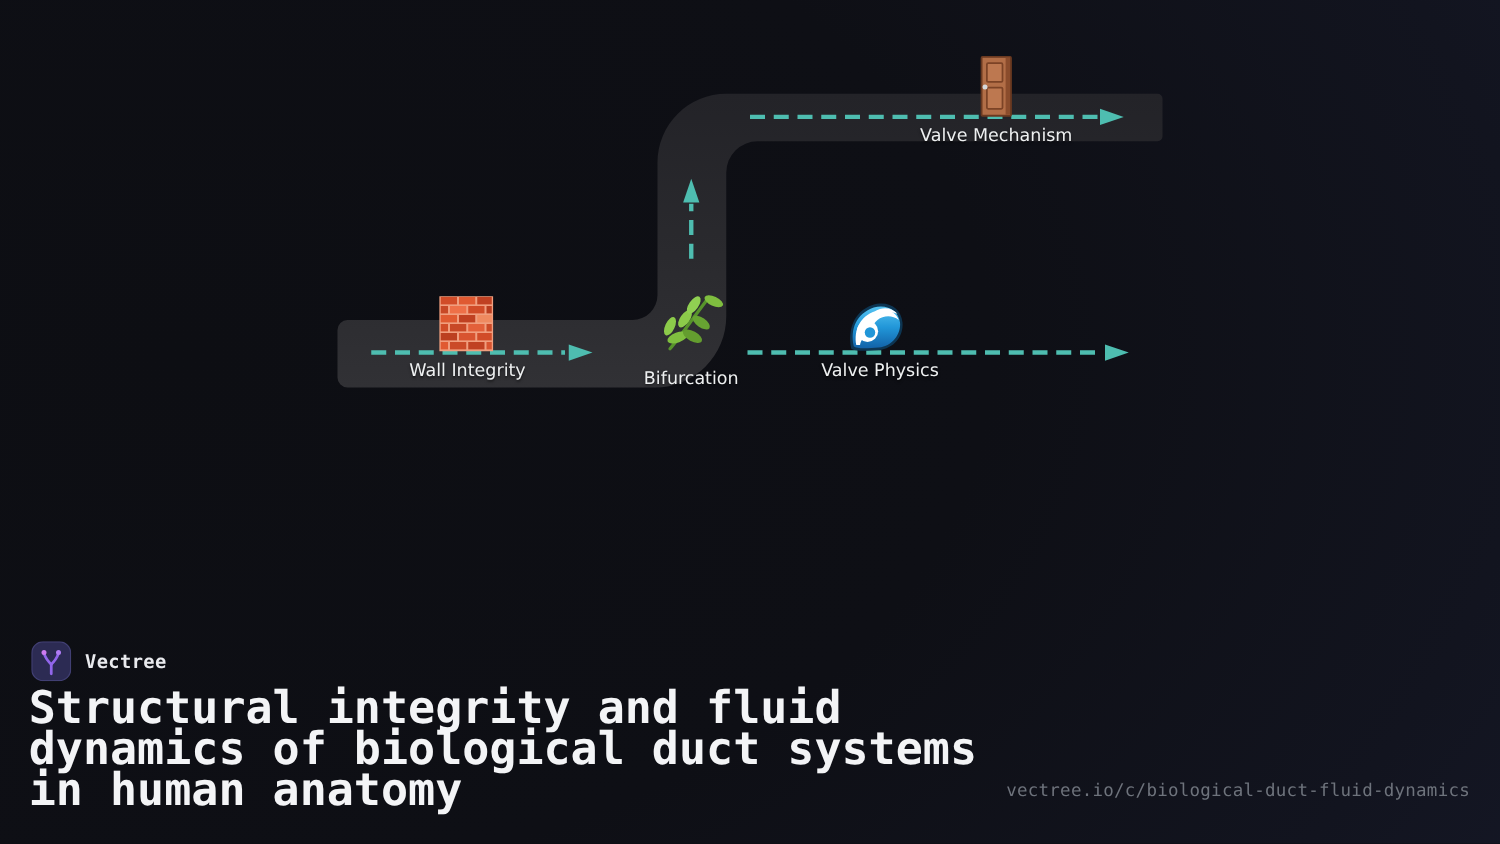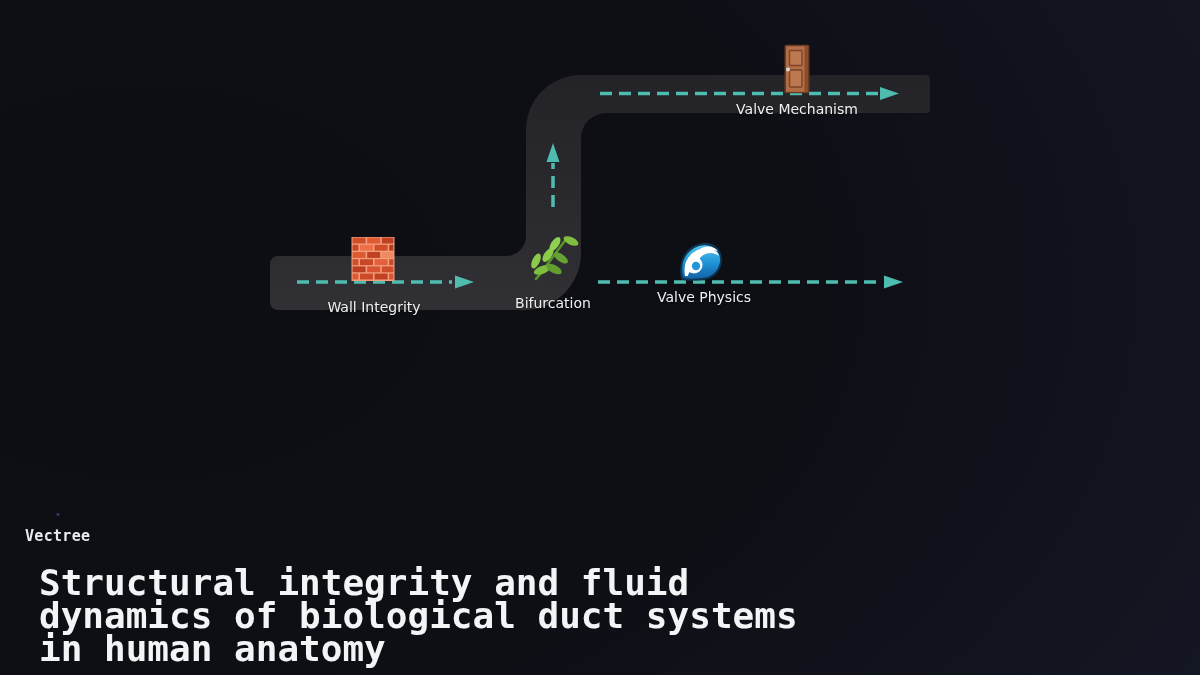--- a/index.html
+++ b/index.html
@@ -8,21 +8,21 @@
     background:radial-gradient(120% 140% at 12% 42%, #0d0e13 0%, #0e0f15 45%, #12141f 75%, #171a2b 100%);
     font-family:"DejaVu Sans", sans-serif;
   }
   .abs{position:absolute;}
   svg{display:block;}
   .node-label{
     position:absolute;transform:translateX(-50%);
     color:#eef0f1;font-size:14px;line-height:14px;white-space:nowrap;
     text-shadow:0 1px 2px rgba(0,0,0,.55);
   }
-  #brand-row{position:absolute;left:25px;top:513px;height:32px;display:flex;align-items:center;gap:11px;flex-direction:column;}
+  #brand-row{position:absolute;left:25px;top:513px;height:32px;display:flex;align-items:center;gap:11px;}
   #brand-name{
     color:#e9eaee;font-family:"DejaVu Sans Mono", monospace;font-weight:bold;font-size:15px;letter-spacing:.3px;
   }
   #card-title{
     position:absolute;left:23px;top:550px;width:820px;
     color:#f3f4f6;font-family:"DejaVu Sans Mono", monospace;font-weight:bold;
     font-size:36px;line-height:33px;white-space:pre-line;
   }
   #card-url{
     position:absolute;right:24px;top:625px;
@@ -119,37 +119,38 @@
 
   <svg class="abs" style="left:781px;top:44px" width="32" height="52" viewBox="0 0 32 52">
     <rect x="3.5" y="0.8" width="25" height="48.5" rx="1.5" fill="#6b3a21"></rect>
     <rect x="5" y="2.2" width="22" height="45.6" fill="#b26e47"></rect>
     <rect x="23.5" y="2.2" width="3.5" height="45.6" fill="#8a4c2c"></rect>
     <rect x="8.5" y="6.5" width="12.5" height="15" rx="1" fill="#bd7850" stroke="#7c4326" stroke-width="1.4"></rect>
     <rect x="8.5" y="26" width="12.5" height="17" rx="1" fill="#bd7850" stroke="#7c4326" stroke-width="1.4"></rect>
     <circle cx="7" cy="25.5" r="2" fill="#d6d8da"></circle>
   </svg>
 
-  <div class="node-label" style="left:374px;top:300px">Wall Integrity</div>
+  <div class="node-label" style="left:374px;top:290px">Wall Integrity</div>
   <div class="node-label" style="left:553px;top:296px">Bifurcation</div>
   <div class="node-label" style="left:704px;top:290px">Valve Physics</div>
   <div class="node-label" style="left:797px;top:102px">Valve Mechanism</div>
 
   <div id="brand-row">
     <svg width="32" height="32" viewBox="0 0 32 32">
       <rect x="0.5" y="0.5" width="31" height="31" rx="9" fill="#2c2b53" stroke="#413f73"></rect>
       <g stroke="#9166ea" stroke-width="2.2" fill="none" stroke-linecap="round">
         <path d="M16 26 L16 18.5"></path>
         <path d="M16 18.5 C13.5 16 11.5 13.5 10.5 10.5"></path>
         <path d="M16 18.5 C18.5 16 20.5 13.5 21.5 10.5"></path>
       </g>
       <circle cx="10.2" cy="9" r="2" fill="#cd7cf0"></circle>
       <circle cx="21.8" cy="9" r="2" fill="#b07cf4"></circle>
     </svg>
     <span id="brand-name">Vectree</span>
   </div>
 
-  <h1 id="card-title" style="margin:16px;">Structural integrity and fluid
+  <h1 id="card-title" style="margin:0;">Structural integrity and fluid
 dynamics of biological duct systems
 in human anatomy</h1>
 
+  <div id="card-url">vectree.io/c/biological-duct-fluid-dynamics</div>
 
 </div>
 
 </body></html>

